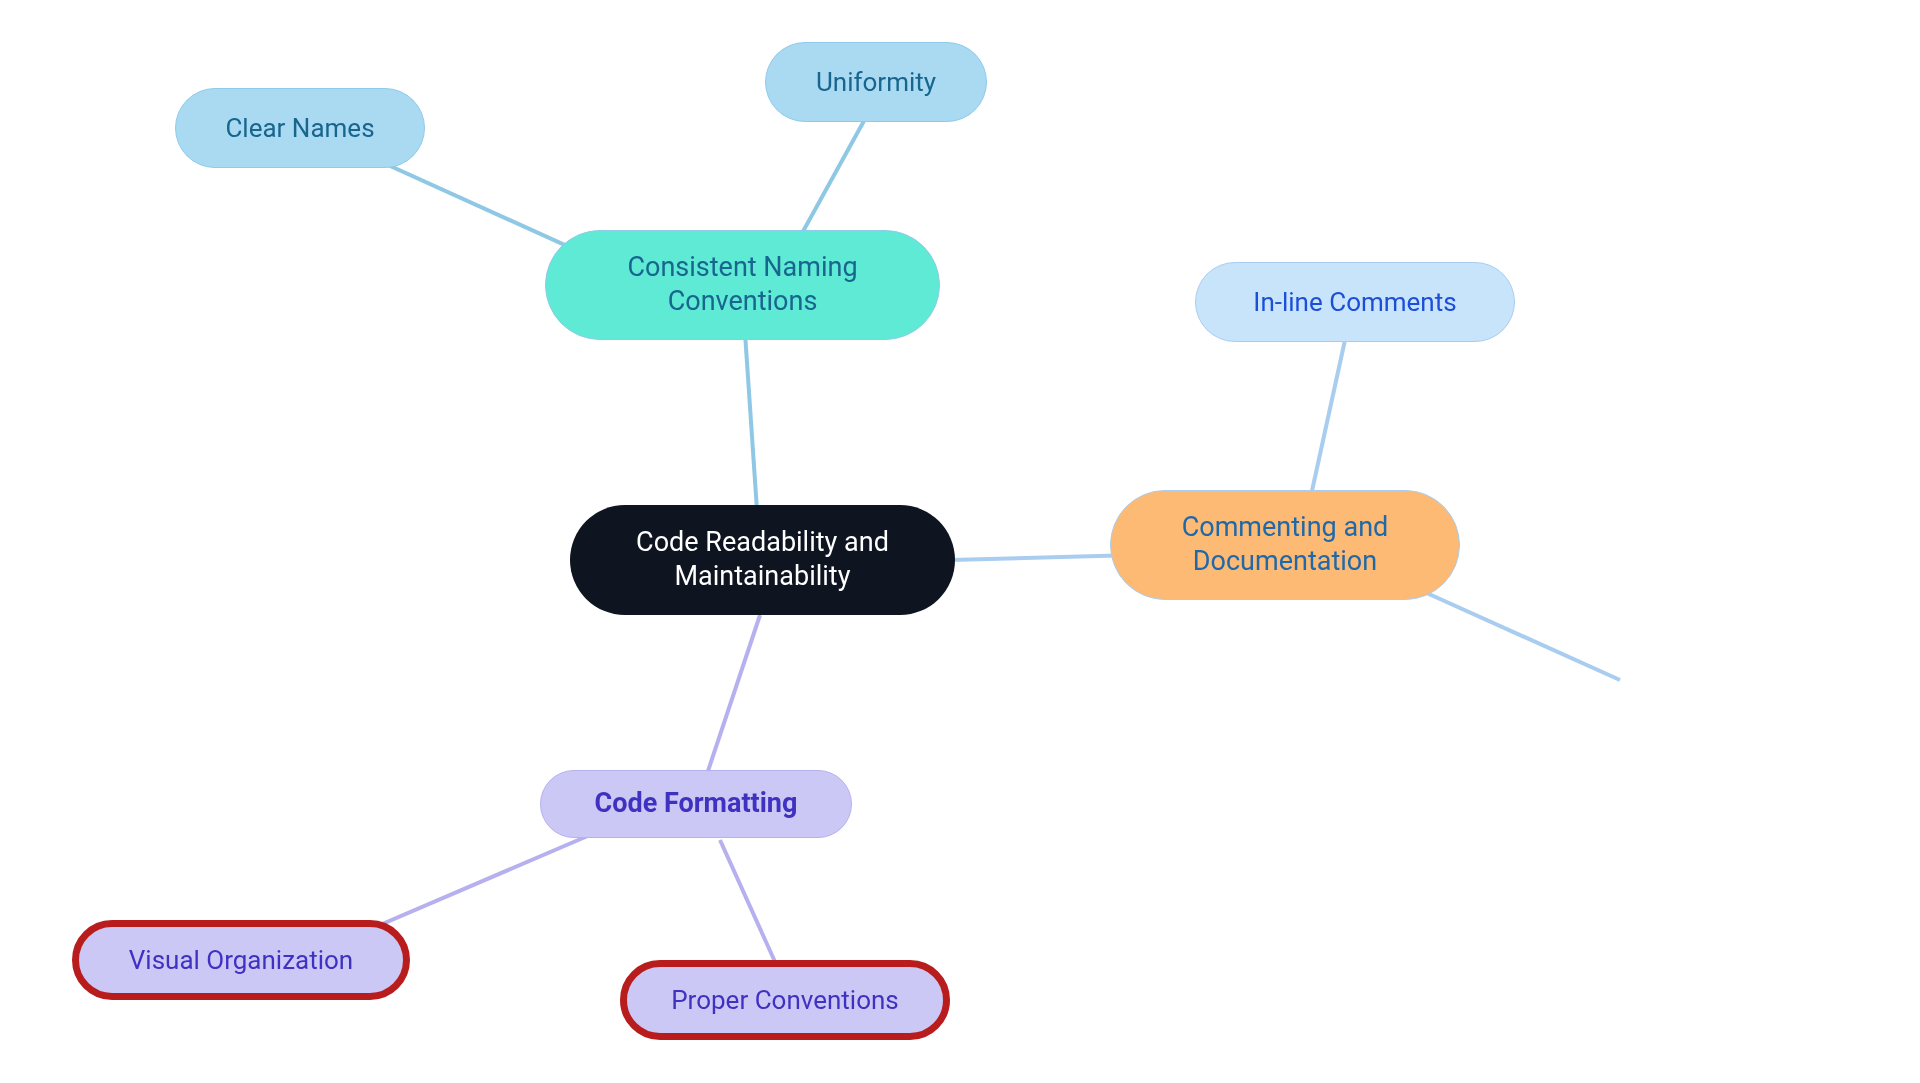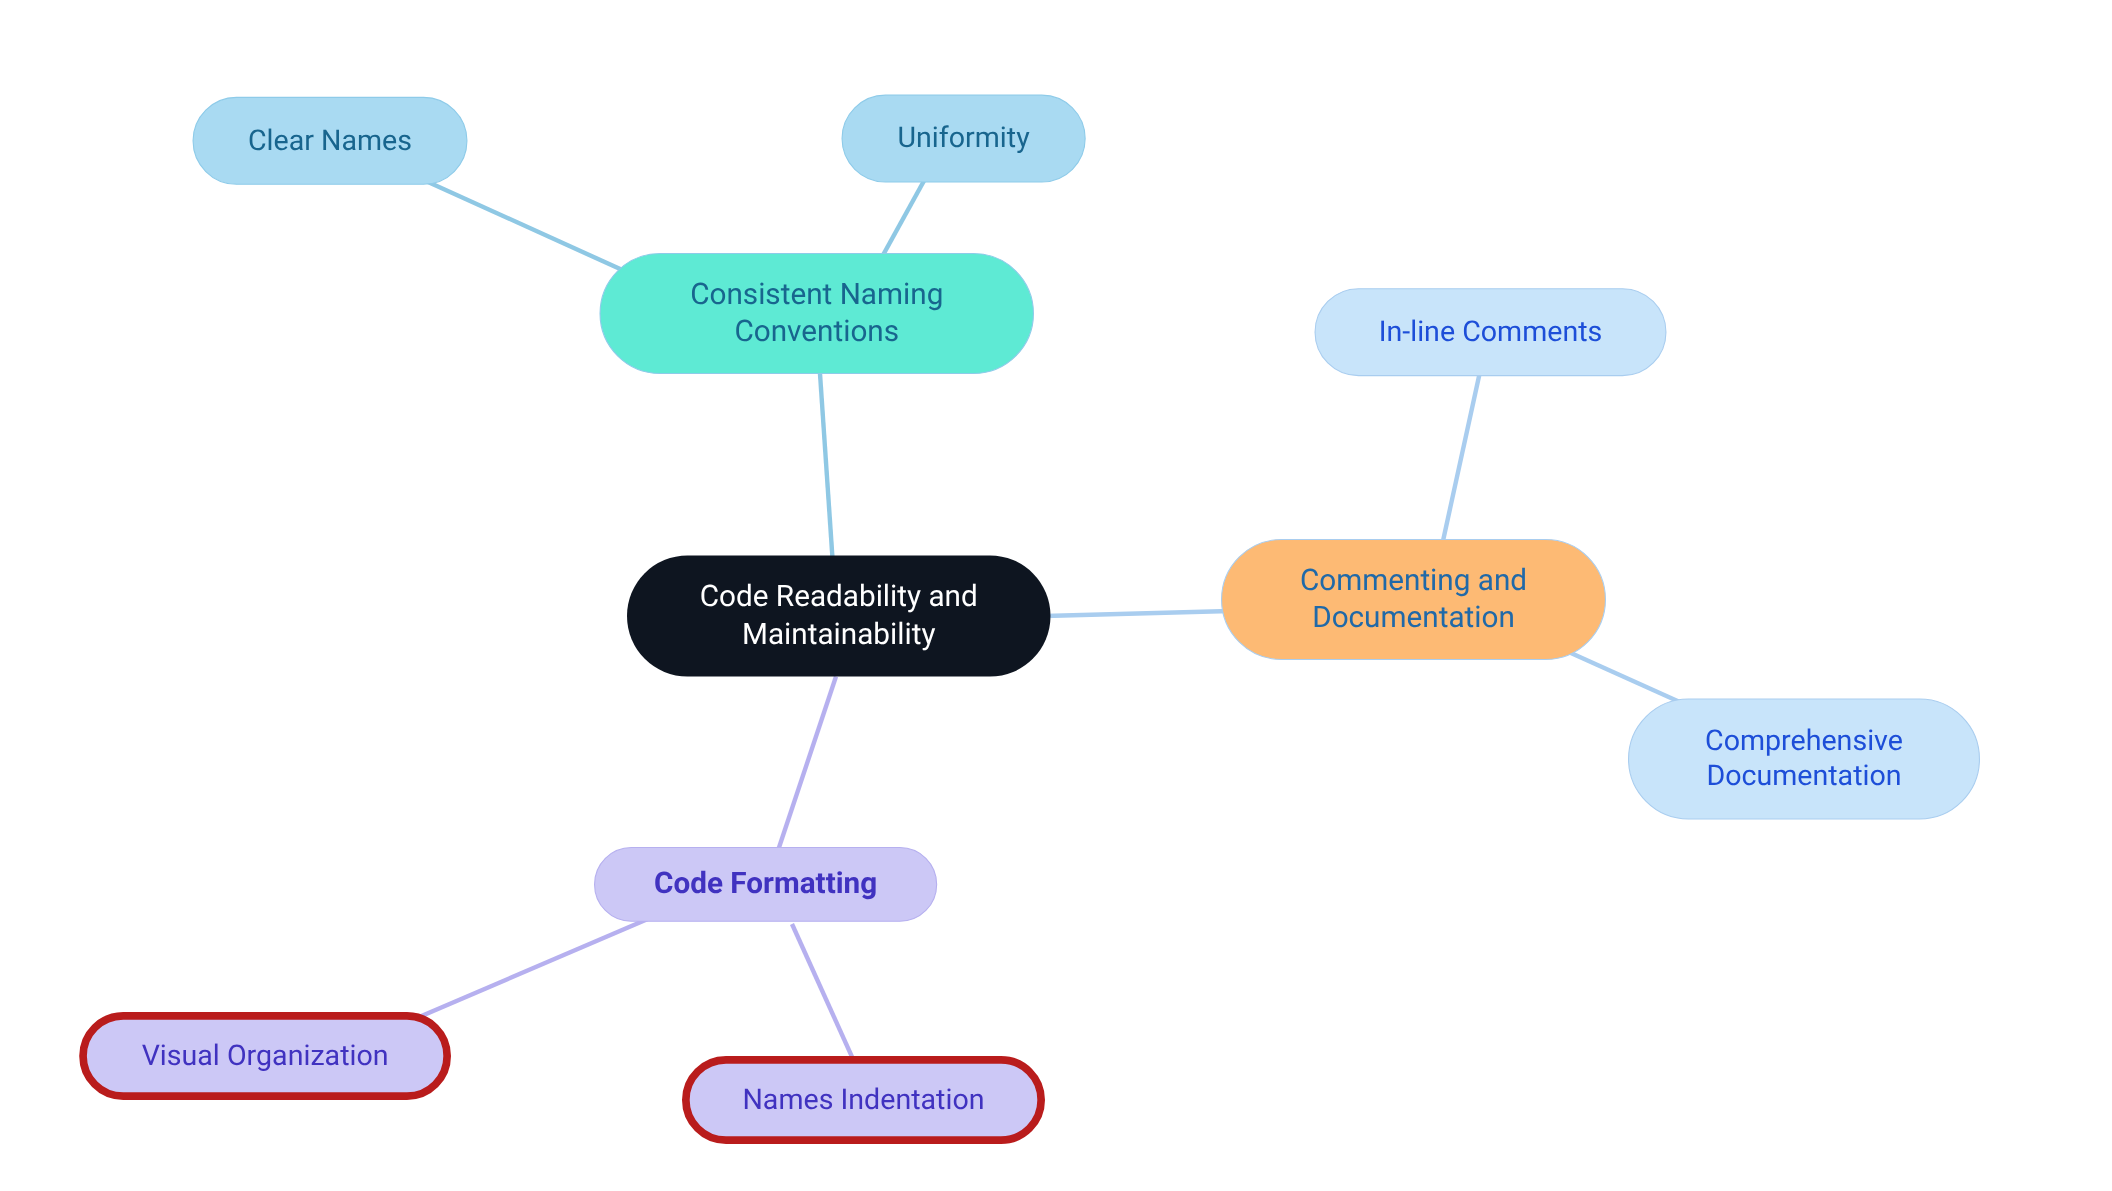--- a/index.html
+++ b/index.html
@@ -105,37 +105,34 @@
   <div class="node root" style="left:570px; top:505px; width:385px; height:110px;">
     <span>Code Readability and Maintainability</span>
   </div>
 
   <div class="node blue-mid" style="left:545px; top:230px; width:395px; height:110px;">
     <span>Consistent Naming Conventions</span>
   </div>
   <div class="node blue-leaf" style="left:175px; top:88px; width:250px; height:80px;">
     <span>Clear Names</span>
   </div>
-  <div class="node blue-leaf" style="left:765px; top:42px; width:222px; height:80px;margin-top:44px;">
+  <div class="node blue-leaf" style="left:765px; top:42px; width:222px; height:80px;">
     <span>Uniformity</span>
   </div>
 
   <div class="node lblue-mid" style="left:1110px; top:490px; width:350px; height:110px;">
     <span>Commenting and Documentation</span>
   </div>
   <div class="node lblue-leaf" style="left:1195px; top:262px; width:320px; height:80px;">
     <span>In-line Comments</span>
   </div>
-  <div class="node lblue-leaf" style="left:1480px; top:635px; width:320px; height:110px;">
-    <span>Comprehensive Documentation</span>
-  </div>
 
   <div class="node purple-mid" style="left:540px; top:770px; width:312px; height:68px;font-weight:bold;">
     <span>Code Formatting</span>
   </div>
   <div class="node purple-leaf" style="left:72px; top:920px; width:338px; height:80px;">
     <span>Visual Organization</span>
   </div>
   <div class="node purple-leaf" style="left:620px; top:960px; width:330px; height:80px;">
-    <span>Names Indentation</span>
+    <span>Proper Conventions</span>
   </div>
 
 </div>
 
 </body></html>

